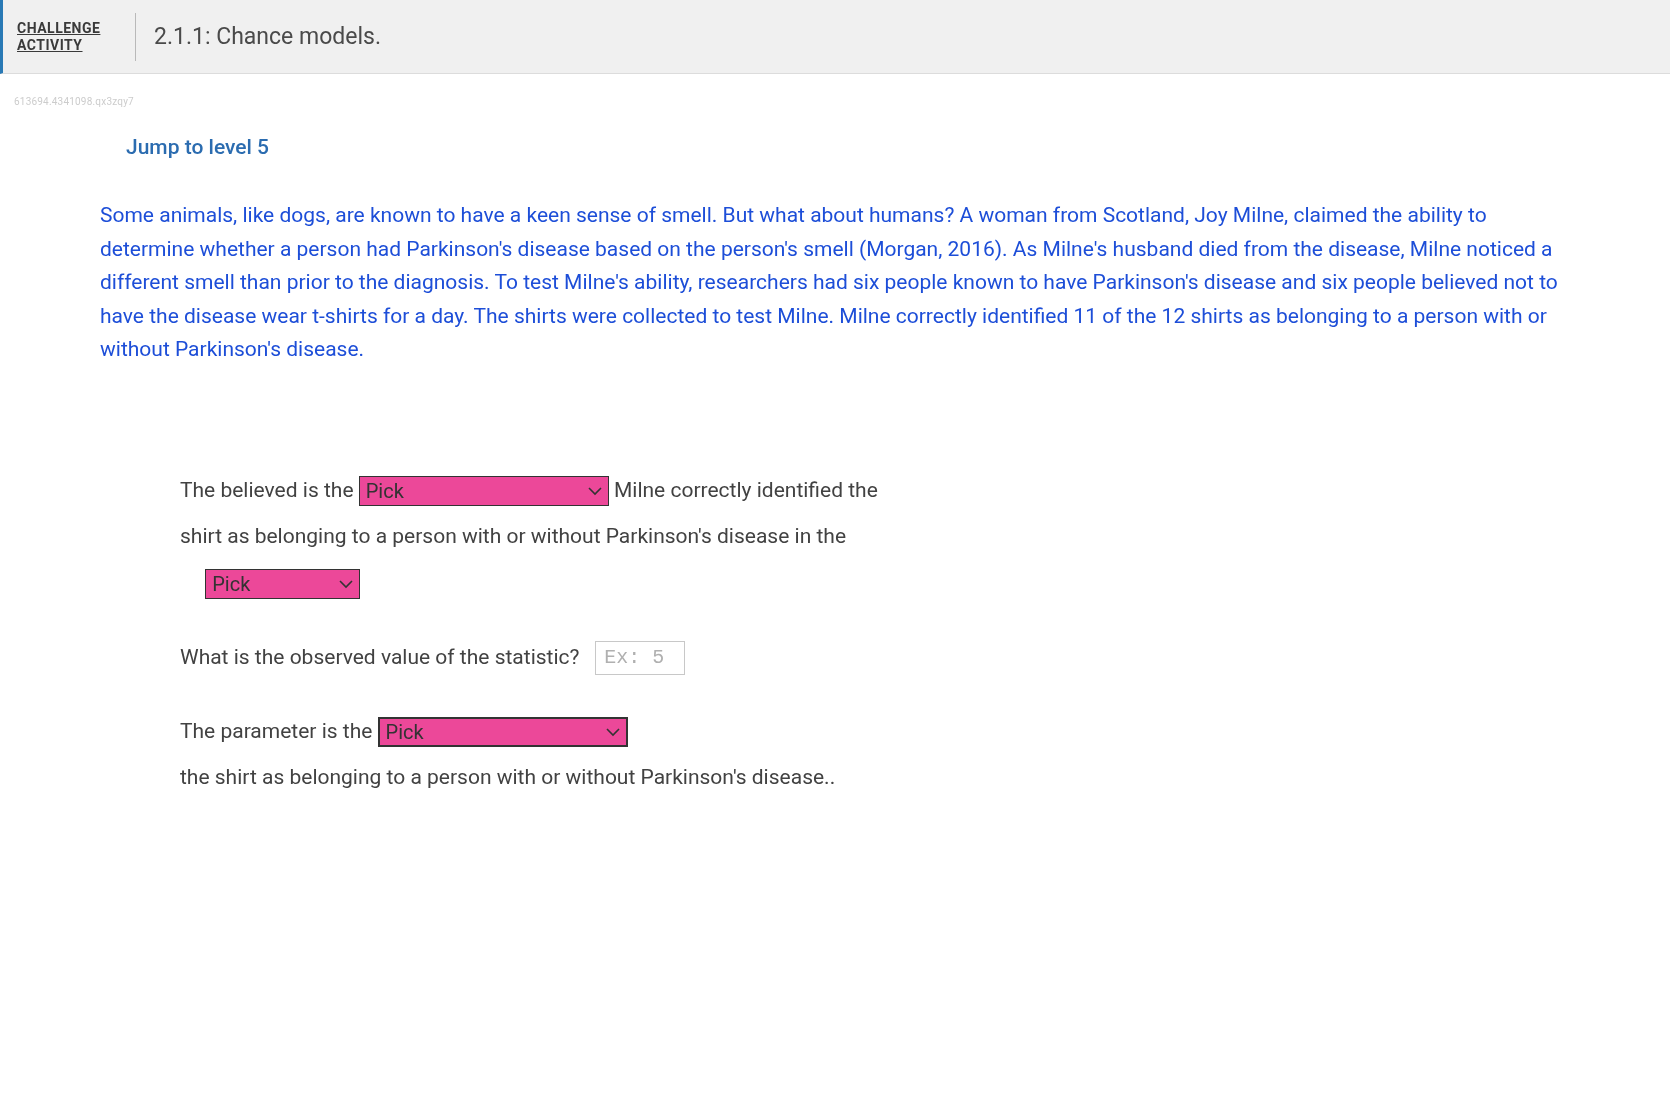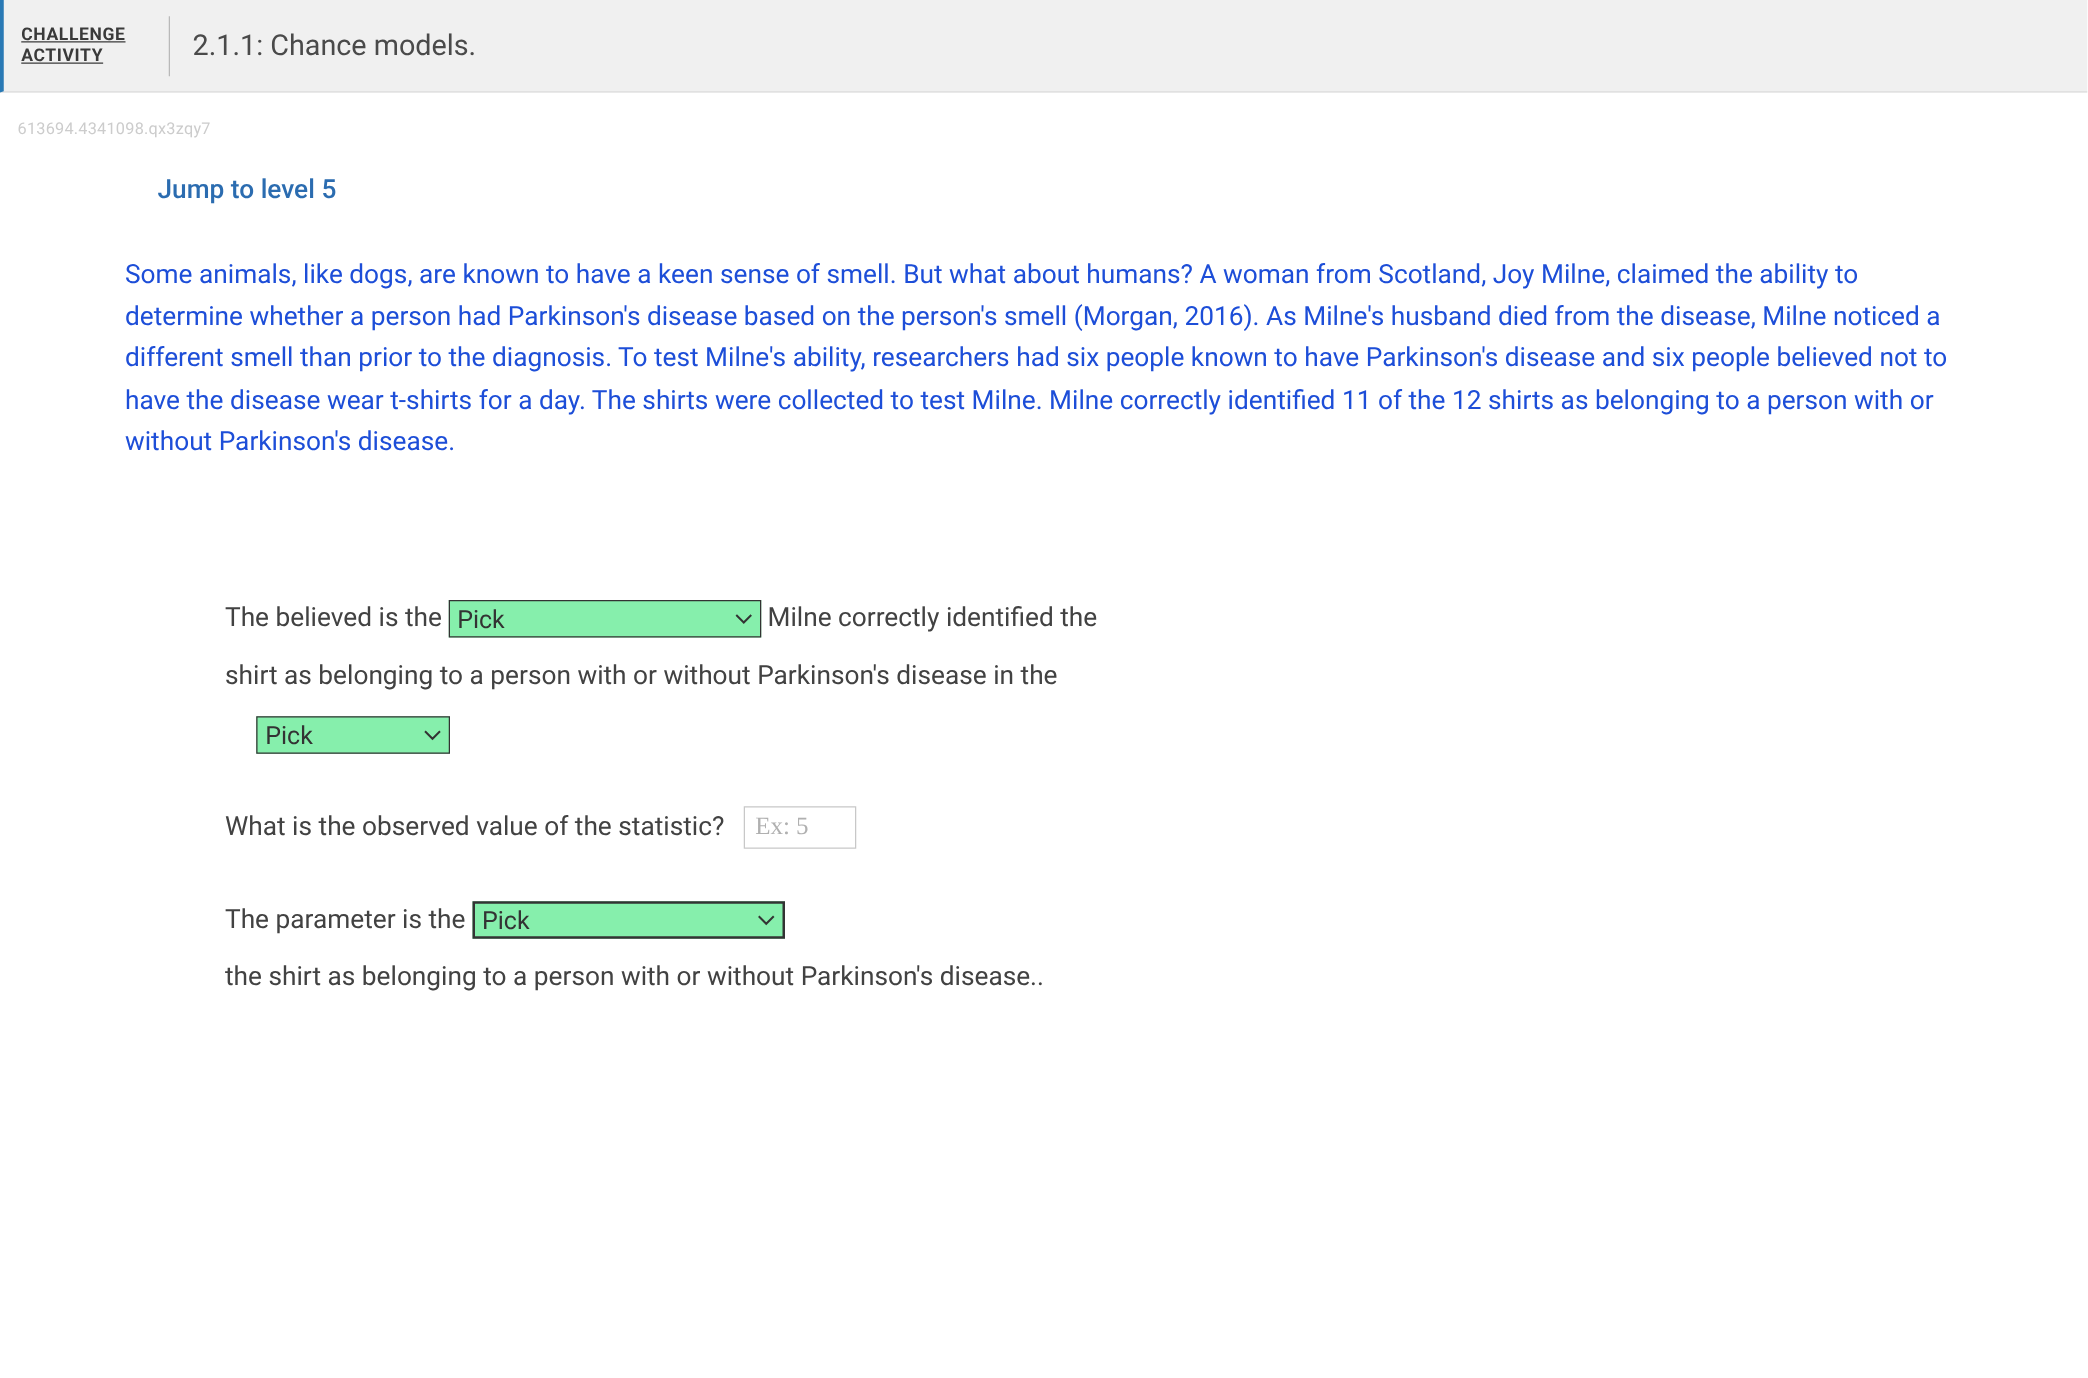--- a/index.html
+++ b/index.html
@@ -36,21 +36,21 @@
     background: #b9b9b9;
     margin: 0 18px 0 8px;
   }
   .header-title {
     font-size: 23px;
     color: #4a4a4a;
     font-weight: 400;
   }
   .hash {
     color: #cccccc;
-    font-size: 13px;
+    font-size: 10px;
     margin: 22px 0 0 14px;
     letter-spacing: 0.2px;
   }
   .content {
     padding: 28px 100px 40px 100px;
   }
   .jump-link {
     color: #2b6cb0;
     font-size: 21px;
     font-weight: 500;
@@ -70,21 +70,21 @@
     font-size: 21px;
     color: #424242;
     line-height: 2.2;
   }
   .qline { margin-bottom: 28px; }
   .picker {
     display: inline-flex;
     align-items: center;
     justify-content: space-between;
     border: 1px solid #333;
-    background: #86efac;
+    background: #ec4899;
     font-size: 20px;
     color: #333;
     height: 30px;
     padding: 0 6px 0 6px;
     vertical-align: middle;
     cursor: pointer;
     font-family: inherit;
   }
   .picker.thick { border-width: 2px; }
   .picker .ptxt { flex: 1; text-align: left; }
@@ -96,21 +96,21 @@
   .txt-input {
     display: inline-block;
     border: 1px solid #c8c8c8;
     background: #fff;
     font-size: 20px;
     color: #9e9e9e;
     height: 34px;
     padding: 2px 8px;
     vertical-align: middle;
     width: 90px;
-    font-family: Liberation Serif, serif;
+    font-family: Liberation Mono, monospace;
   }
   .txt-input::placeholder { color: #b0b0b0; }
 </style>
 </head>
 <body>
 
 <div class="header">
   <div class="header-label">
     <span>CHALLENGE</span><br>
     <span>ACTIVITY</span>

